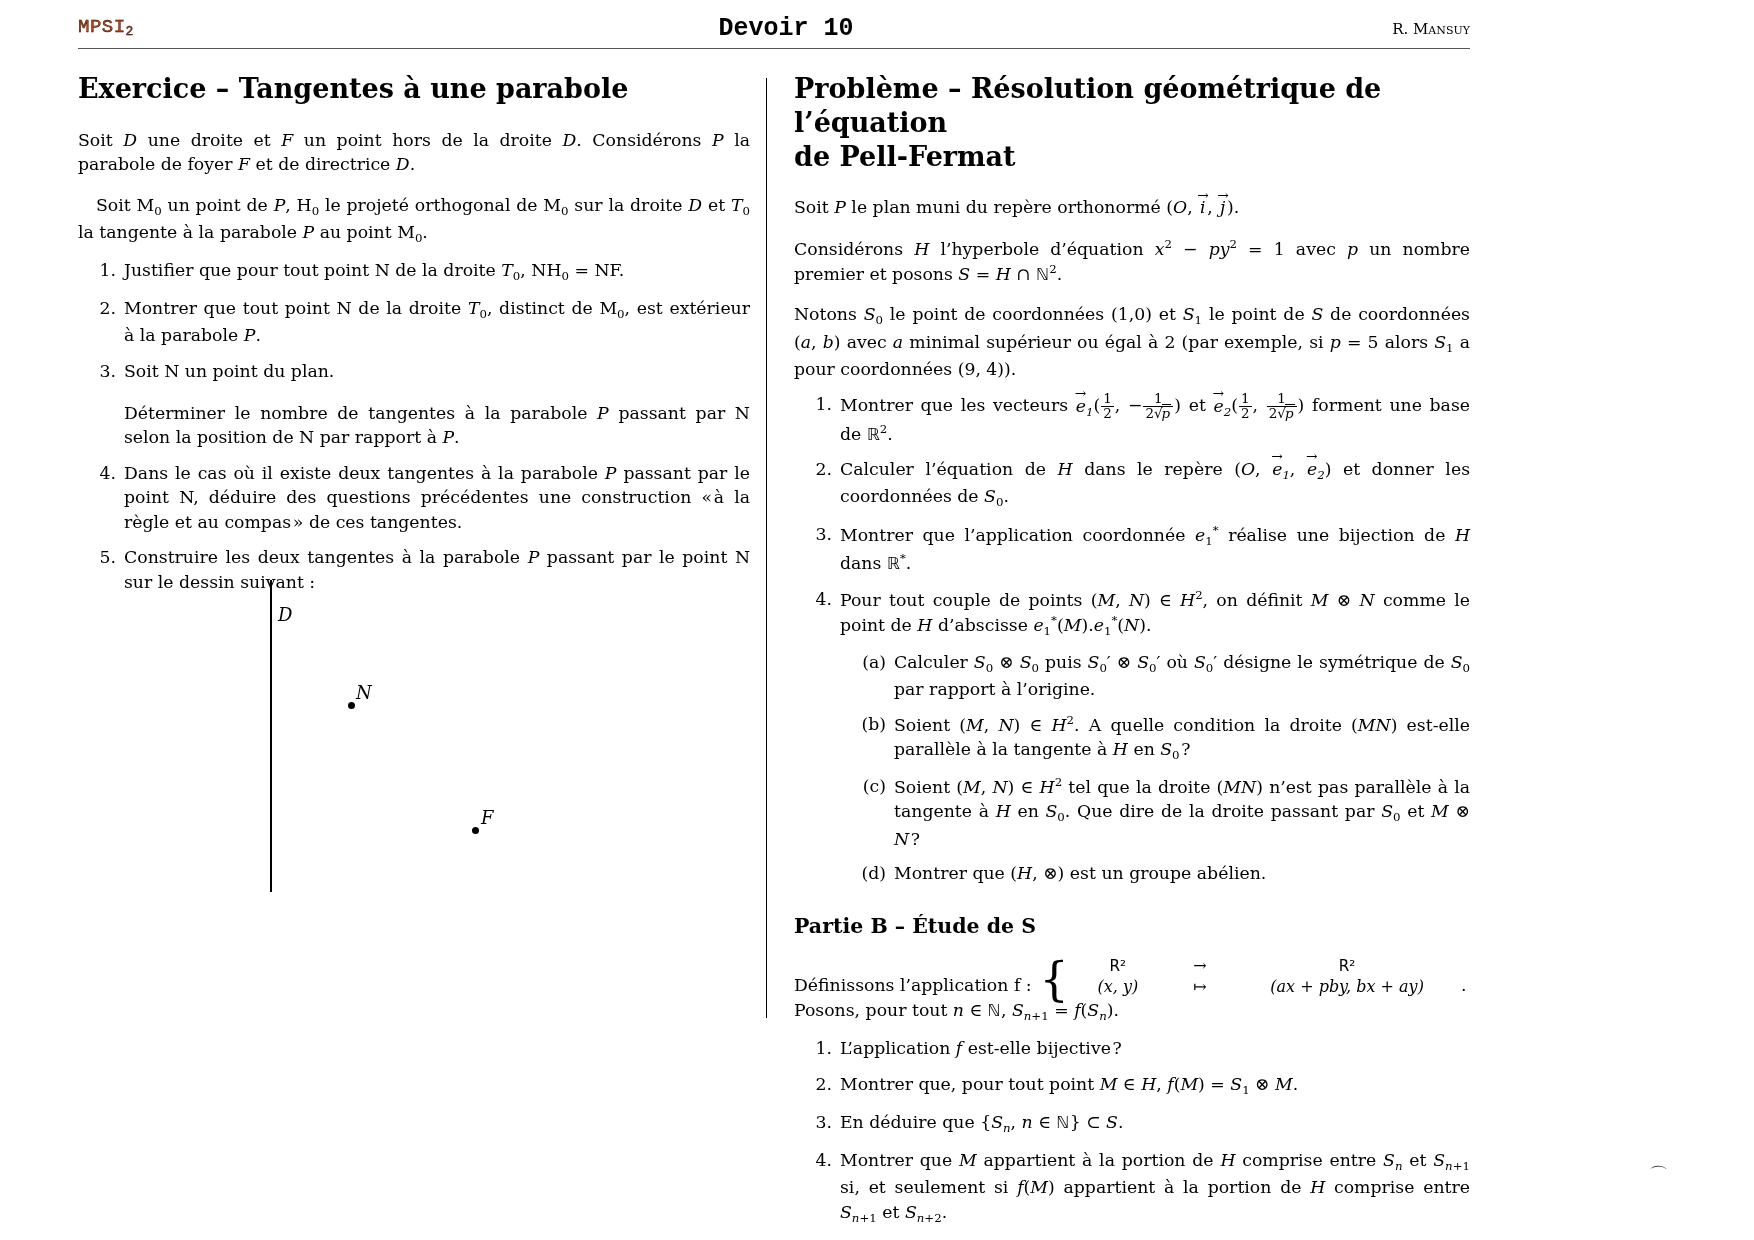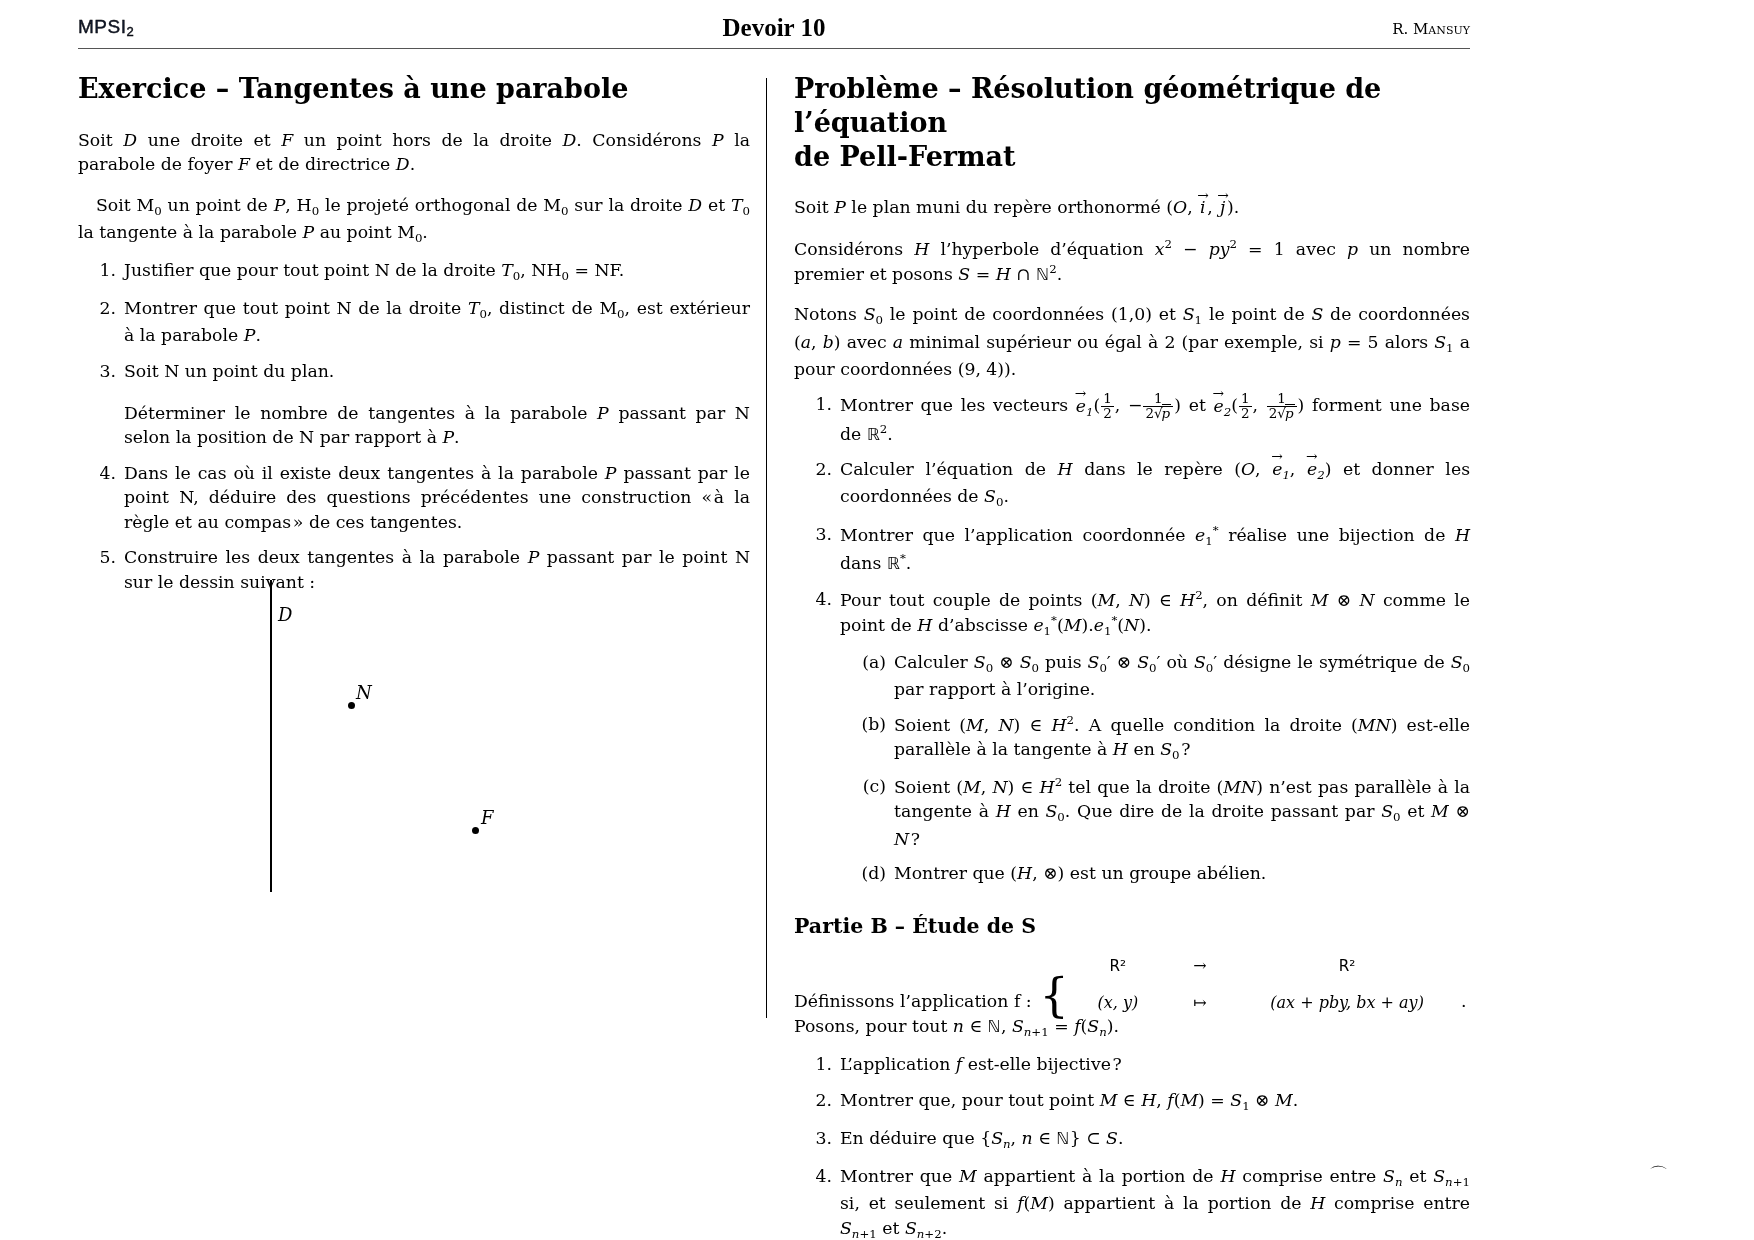--- a/index.html
+++ b/index.html
@@ -24,31 +24,31 @@
   .header {
     position: absolute;
     left: 78px; top: 14px;
     width: 1392px;
     height: 36px;
   }
   .hdr-left {
     position: absolute; left: 0; top: 2px;
     font-size: 19px;
     letter-spacing: 0.5px;
-    color: #0f172a;
+    color: #c2410c;
     -webkit-text-stroke: 0.4px #000;
-    font-family: Liberation Sans, sans-serif;
+    font-family: Liberation Mono, monospace;
   }
   .hdr-left .sub { font-size: 13px; vertical-align: -3px; }
   .hdr-center {
-    position: absolute; left: 0; top: 0;
+    position: absolute; left: 12px; top: 0;
     width: 1392px; text-align: center;
     font-size: 25px;
     font-weight: bold;
-    font-family: Liberation Serif, serif;
+    font-family: Liberation Mono, monospace;
   }
   .hdr-right {
     position: absolute; right: 0; top: 6px;
     font-size: 15px;
     font-variant: small-caps;
   }
   .hdr-rule {
     position: absolute;
     left: 78px; top: 48px;
     width: 1392px; height: 1.2px;
@@ -266,21 +266,21 @@
     <div class="para" style="display:flex; align-items:flex-end;">
       <span>Définissons l’application f :</span>
       <span style="font-size:46px; line-height:0.8; margin:0 6px 0 8px; font-family:'DejaVu Serif',serif;">{</span>
       <span style="display:inline-block; font-size:16px; line-height:1.35;">
         <span style="display:block;">
           <span style="display:inline-block; width:86px; text-align:center;" class="bb">R²</span>
           <span style="display:inline-block; width:68px; text-align:center;">→</span>
           <span style="display:inline-block; width:216px; text-align:center;" class="bb">R²</span>
         </span>
         <span style="display:block;">
-          <span style="display:inline-block; width:86px; text-align:center;margin-top:16px;" class="mi">(x, y)</span>
+          <span style="display:inline-block; width:86px; text-align:center;" class="mi">(x, y)</span>
           <span style="display:inline-block; width:68px; text-align:center;">↦</span>
           <span style="display:inline-block; width:216px; text-align:center;" class="mi">(ax + pby, bx + ay)</span>
         </span>
       </span>
       <span style="margin-left:6px;">.</span>
     </div>
 
     <p class="para">Posons, pour tout <span class="mi">n</span> ∈ <span class="bb">ℕ</span>, <span class="mi">S</span><sub><span class="mi">n</span>+1</sub> = <span class="mi">f</span>(<span class="mi">S</span><sub><span class="mi">n</span></sub>).</p>
 
     <ol class="enum">

